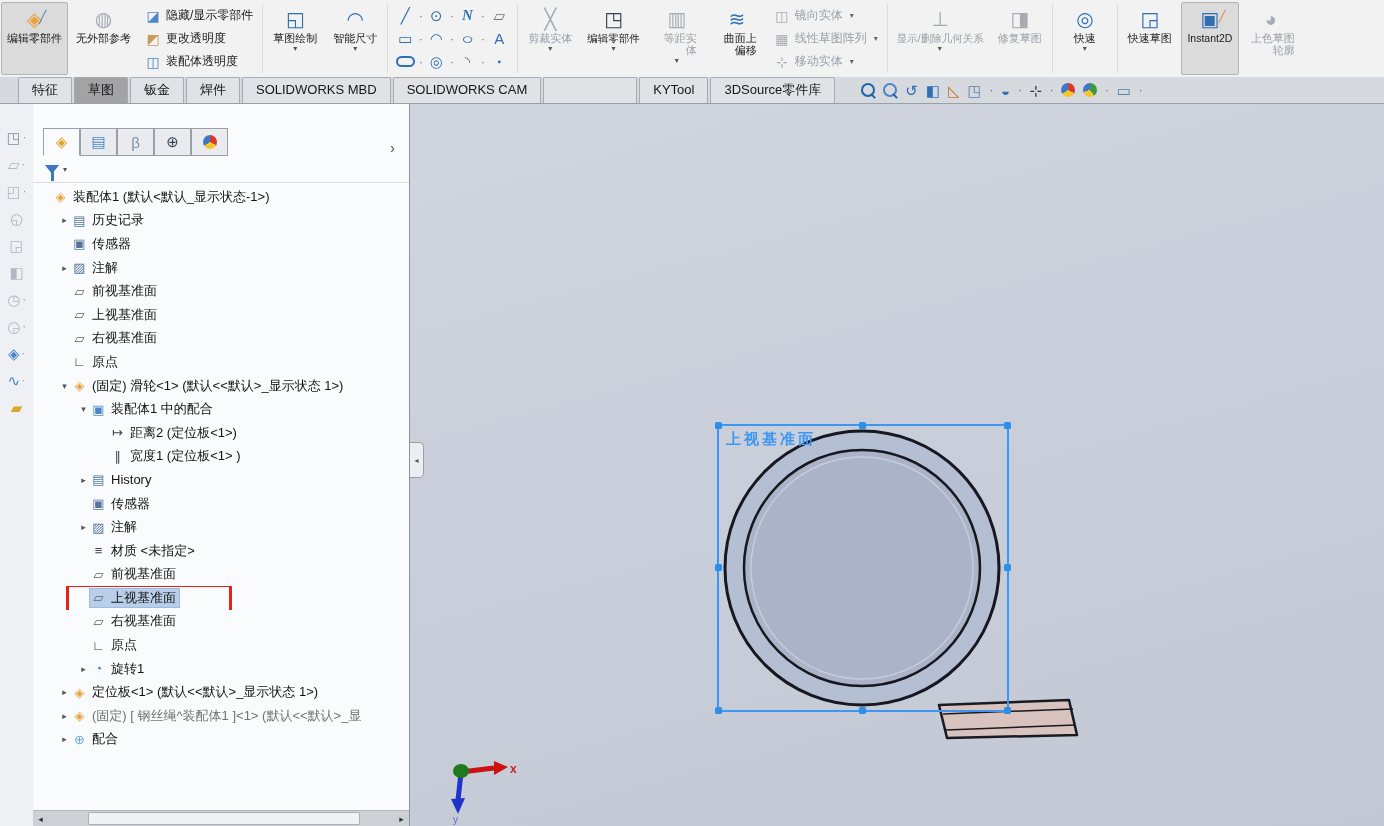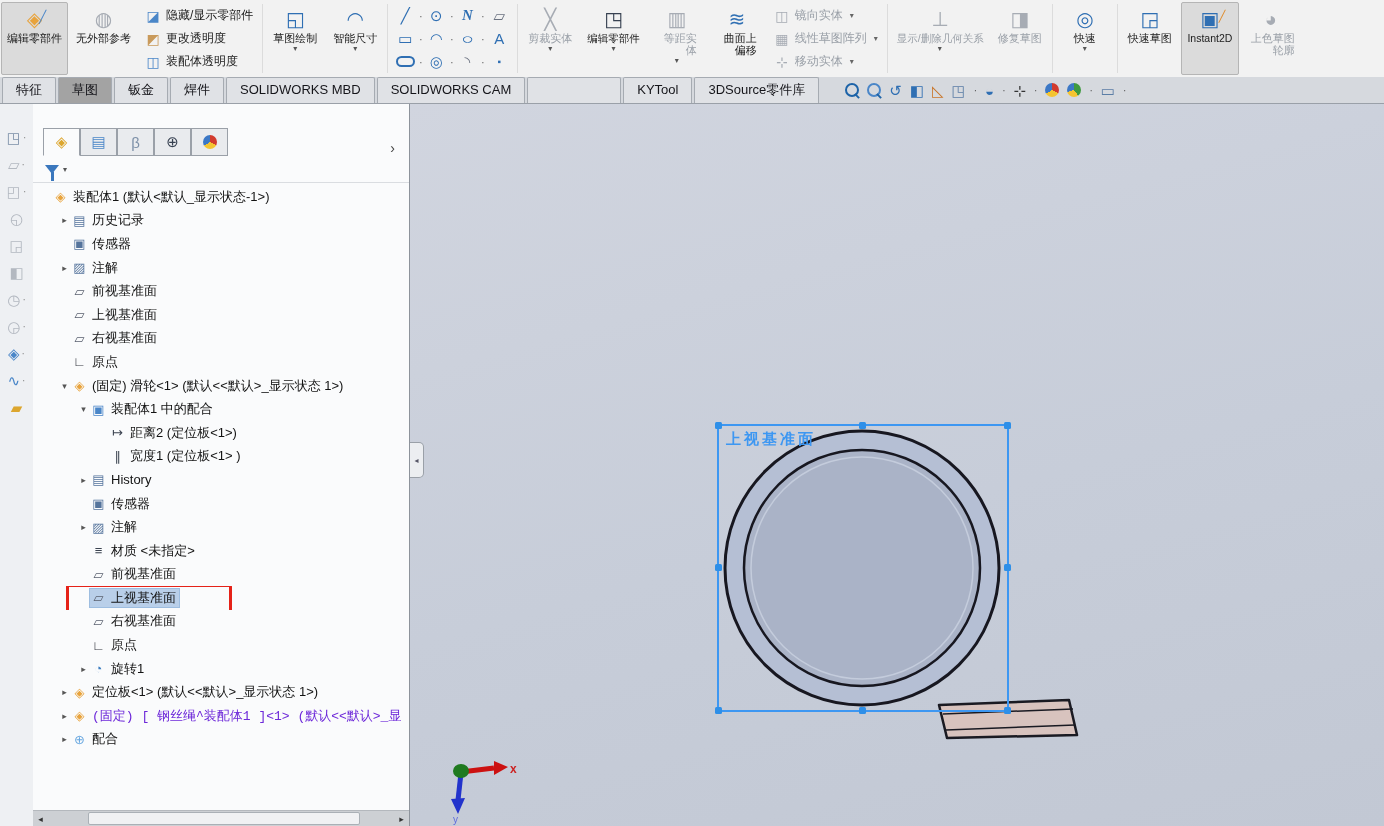--- a/index.html
+++ b/index.html
@@ -30,21 +30,21 @@
          align-items:center;justify-items:center;align-content:center;margin:0 4px;font-size:15px;color:#2f6fb3;}
   .gdot{color:#666;font-size:11px;}
   .gi{cursor:default;}
   .gi-spline{font-style:italic;font-family:"Liberation Serif",serif;font-weight:bold;}
   .gi-ellipse{transform:scaleX(1.4);display:inline-block;}
   .gi-convert-plane,.gi-sketch-fillet{color:#6b7280;}
   .gi-point{font-size:10px;}
   .pill{width:15px;height:7px;border:2px solid #2f6fb3;border-radius:6px;}
   
   .tabbar{position:absolute;left:0;top:77px;width:1384px;height:27px;background:#d6d9de;
-          border-bottom:1px solid #9aa0a8;display:flex;align-items:flex-end;padding-left:2px;box-sizing:border-box;}
+          border-bottom:1px solid #9aa0a8;display:flex;align-items:flex-end;padding-left:18px;box-sizing:border-box;}
   .tab{height:25px;line-height:24px;padding:0 13px;font-size:13px;background:#e0e2e6;border:1px solid #a6abb2;
        border-bottom:none;margin-right:2px;border-radius:2px 2px 0 0;color:#15151a;cursor:default;white-space:nowrap;}
   .tab.active{background:#a3a3a3;}
   .tab.empty{width:66px;}
   .hud{display:flex;align-items:center;gap:8px;margin-left:24px;align-self:center;}
   .hicon{font-size:15px;color:#2f6fb3;cursor:default;line-height:1;}
   .hicon.dark{color:#333;} .hicon.slate{color:#5b7ea6;} .hicon.orange{color:#c9762a;}
   .mag{width:10px;height:10px;border:2px solid #1d63a8;border-radius:50%;position:relative;display:inline-block;}
   .mag::after{content:"";position:absolute;width:2px;height:6px;background:#1d63a8;left:9px;top:8px;transform:rotate(-45deg);}
   .mag.area{border-color:#4a86c8;}
@@ -72,21 +72,21 @@
           border-top:9px solid #3a77bd;position:relative;display:inline-block;}
   .funnel::after{content:"";position:absolute;left:-1px;top:-2px;width:2.5px;height:9px;background:#3a77bd;}
   .filter-dd{font-size:8px;color:#555;}
   .treelist{position:relative;padding-top:2px;}
   .trow{display:flex;align-items:center;height:23.6px;position:relative;white-space:nowrap;overflow:hidden;cursor:default;}
   .tarrow{width:13px;text-align:center;font-size:9px;color:#555;flex:none;}
   .tsel{display:flex;align-items:center;padding-right:3px;}
   .tsel.on{background:#b9cfe9;outline:1px solid #9dbde0;}
   .tico{width:17px;font-size:13px;flex:none;text-align:center;margin-right:4px;}
   .tlabel{font-size:13px;color:#131313;}
-  .trow.blue .tlabel{color:#6d28d9;font-family:Liberation Mono, monospace;}
+  .trow.blue .tlabel{color:#737373;}
   .tico-assembly,.tico-component{color:#e8a33c;}
   .tico-history,.tico-sensors,.tico-annotations{color:#55749c;}
   .tico-plane{color:#5b6270;} .tico-origin{color:#30343c;}
   .tico-mates-folder{color:#4a86c8;} .tico-distance-mate,.tico-width-mate{color:#3b4350;}
   .tico-material{color:#3b4350;} .tico-revolve{color:#3f7fc1;} .tico-mates{color:#69a8e0;}
   .red-frame{position:absolute;left:33px;top:-2px;width:160px;height:26px;border:3px solid #e52218;
              border-radius:3px;pointer-events:none;z-index:3;}
   .hscroll{position:absolute;bottom:0;left:0;right:0;height:15px;background:#cdd0d4;border-top:1px solid #b4b8bd;
            display:flex;align-items:center;}
   .harrow{width:15px;font-size:9px;color:#333;text-align:center;cursor:default;}

